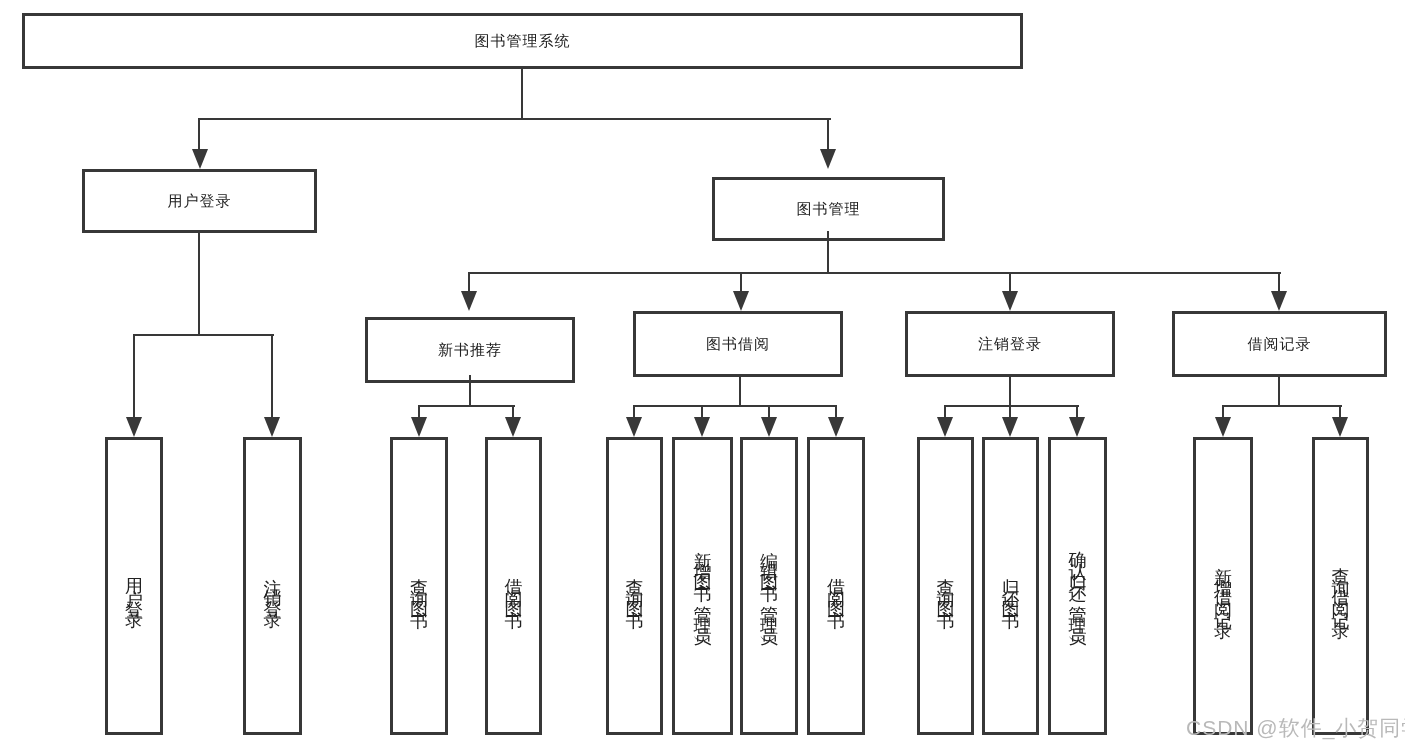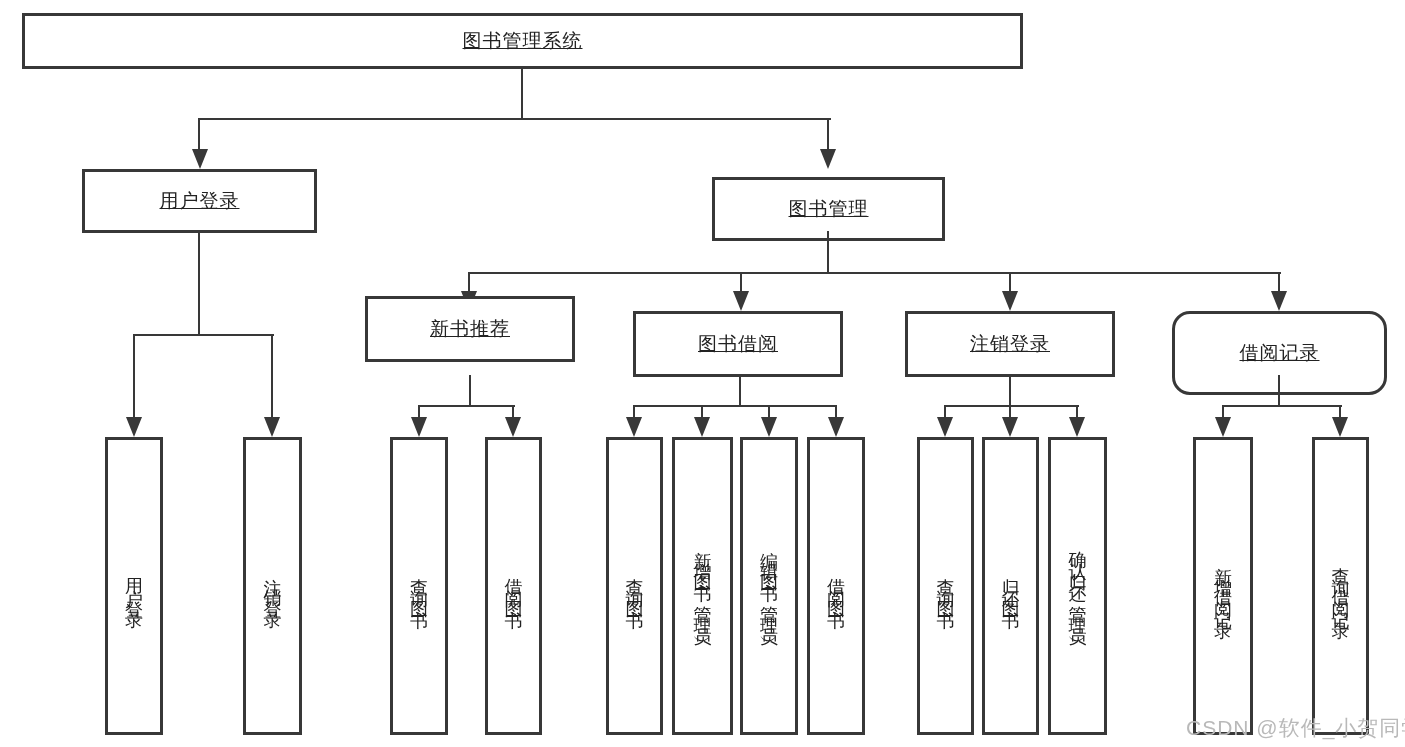--- a/index.html
+++ b/index.html
@@ -7,21 +7,21 @@
     position:relative; width:1405px; height:747px;
     background:#ffffff; overflow:hidden;
     font-family:"Liberation Sans", sans-serif;
     color:#222222;
   }
   .box {
     position:absolute; background:#ffffff;
     border:3px solid #383838; box-sizing:border-box;
     display:flex; align-items:center; justify-content:center;
   }
-  .hnode { font-size:19px; letter-spacing:1px;text-decoration:underline; }
+  .hnode { font-size:15px; letter-spacing:1px; }
   .leaf { top:437px; height:298px; }
   .leaf .vtext {
     writing-mode:vertical-rl; text-orientation:upright;
     font-size:18px; line-height:1; letter-spacing:11px;
   }
   .vline, .hline { position:absolute; background:#383838; }
   .vline { width:2px; }
   .hline { height:2px; }
   .arrowhead {
     position:absolute; width:0; height:0;
@@ -69,30 +69,30 @@
   <div class="hline" style="left:469px; top:272px; width:812px;"></div>
   <div class="vline" style="left:468px; top:272px; height:21px;"></div>
   <div class="arrowhead" style="left:461px; top:291px;"></div>
   <div class="vline" style="left:740px; top:272px; height:21px;"></div>
   <div class="arrowhead" style="left:733px; top:291px;"></div>
   <div class="vline" style="left:1009px; top:272px; height:21px;"></div>
   <div class="arrowhead" style="left:1002px; top:291px;"></div>
   <div class="vline" style="left:1278px; top:272px; height:21px;"></div>
   <div class="arrowhead" style="left:1271px; top:291px;"></div>
 
-  <div class="box hnode" style="left:365px; top:296px; width:210px; height:66px;">
+  <div class="box hnode" style="left:365px; top:317px; width:210px; height:66px;">
     <span>新书推荐</span>
   </div>
   <div class="box hnode" style="left:633px; top:311px; width:210px; height:66px;">
     <span>图书借阅</span>
   </div>
   <div class="box hnode" style="left:905px; top:311px; width:210px; height:66px;">
     <span>注销登录</span>
   </div>
-  <div class="box hnode" style="left:1172px; top:311px; width:215px; height:84px;border-radius:18px;">
+  <div class="box hnode" style="left:1172px; top:311px; width:215px; height:66px;">
     <span>借阅记录</span>
   </div>
 
   <div class="vline" style="left:469px; top:375px; height:31px;"></div>
   <div class="hline" style="left:418px; top:405px; width:97px;"></div>
   <div class="vline" style="left:418px; top:405px; height:15px;"></div>
   <div class="arrowhead" style="left:411px; top:417px;"></div>
   <div class="vline" style="left:512px; top:405px; height:15px;"></div>
   <div class="arrowhead" style="left:505px; top:417px;"></div>
 

